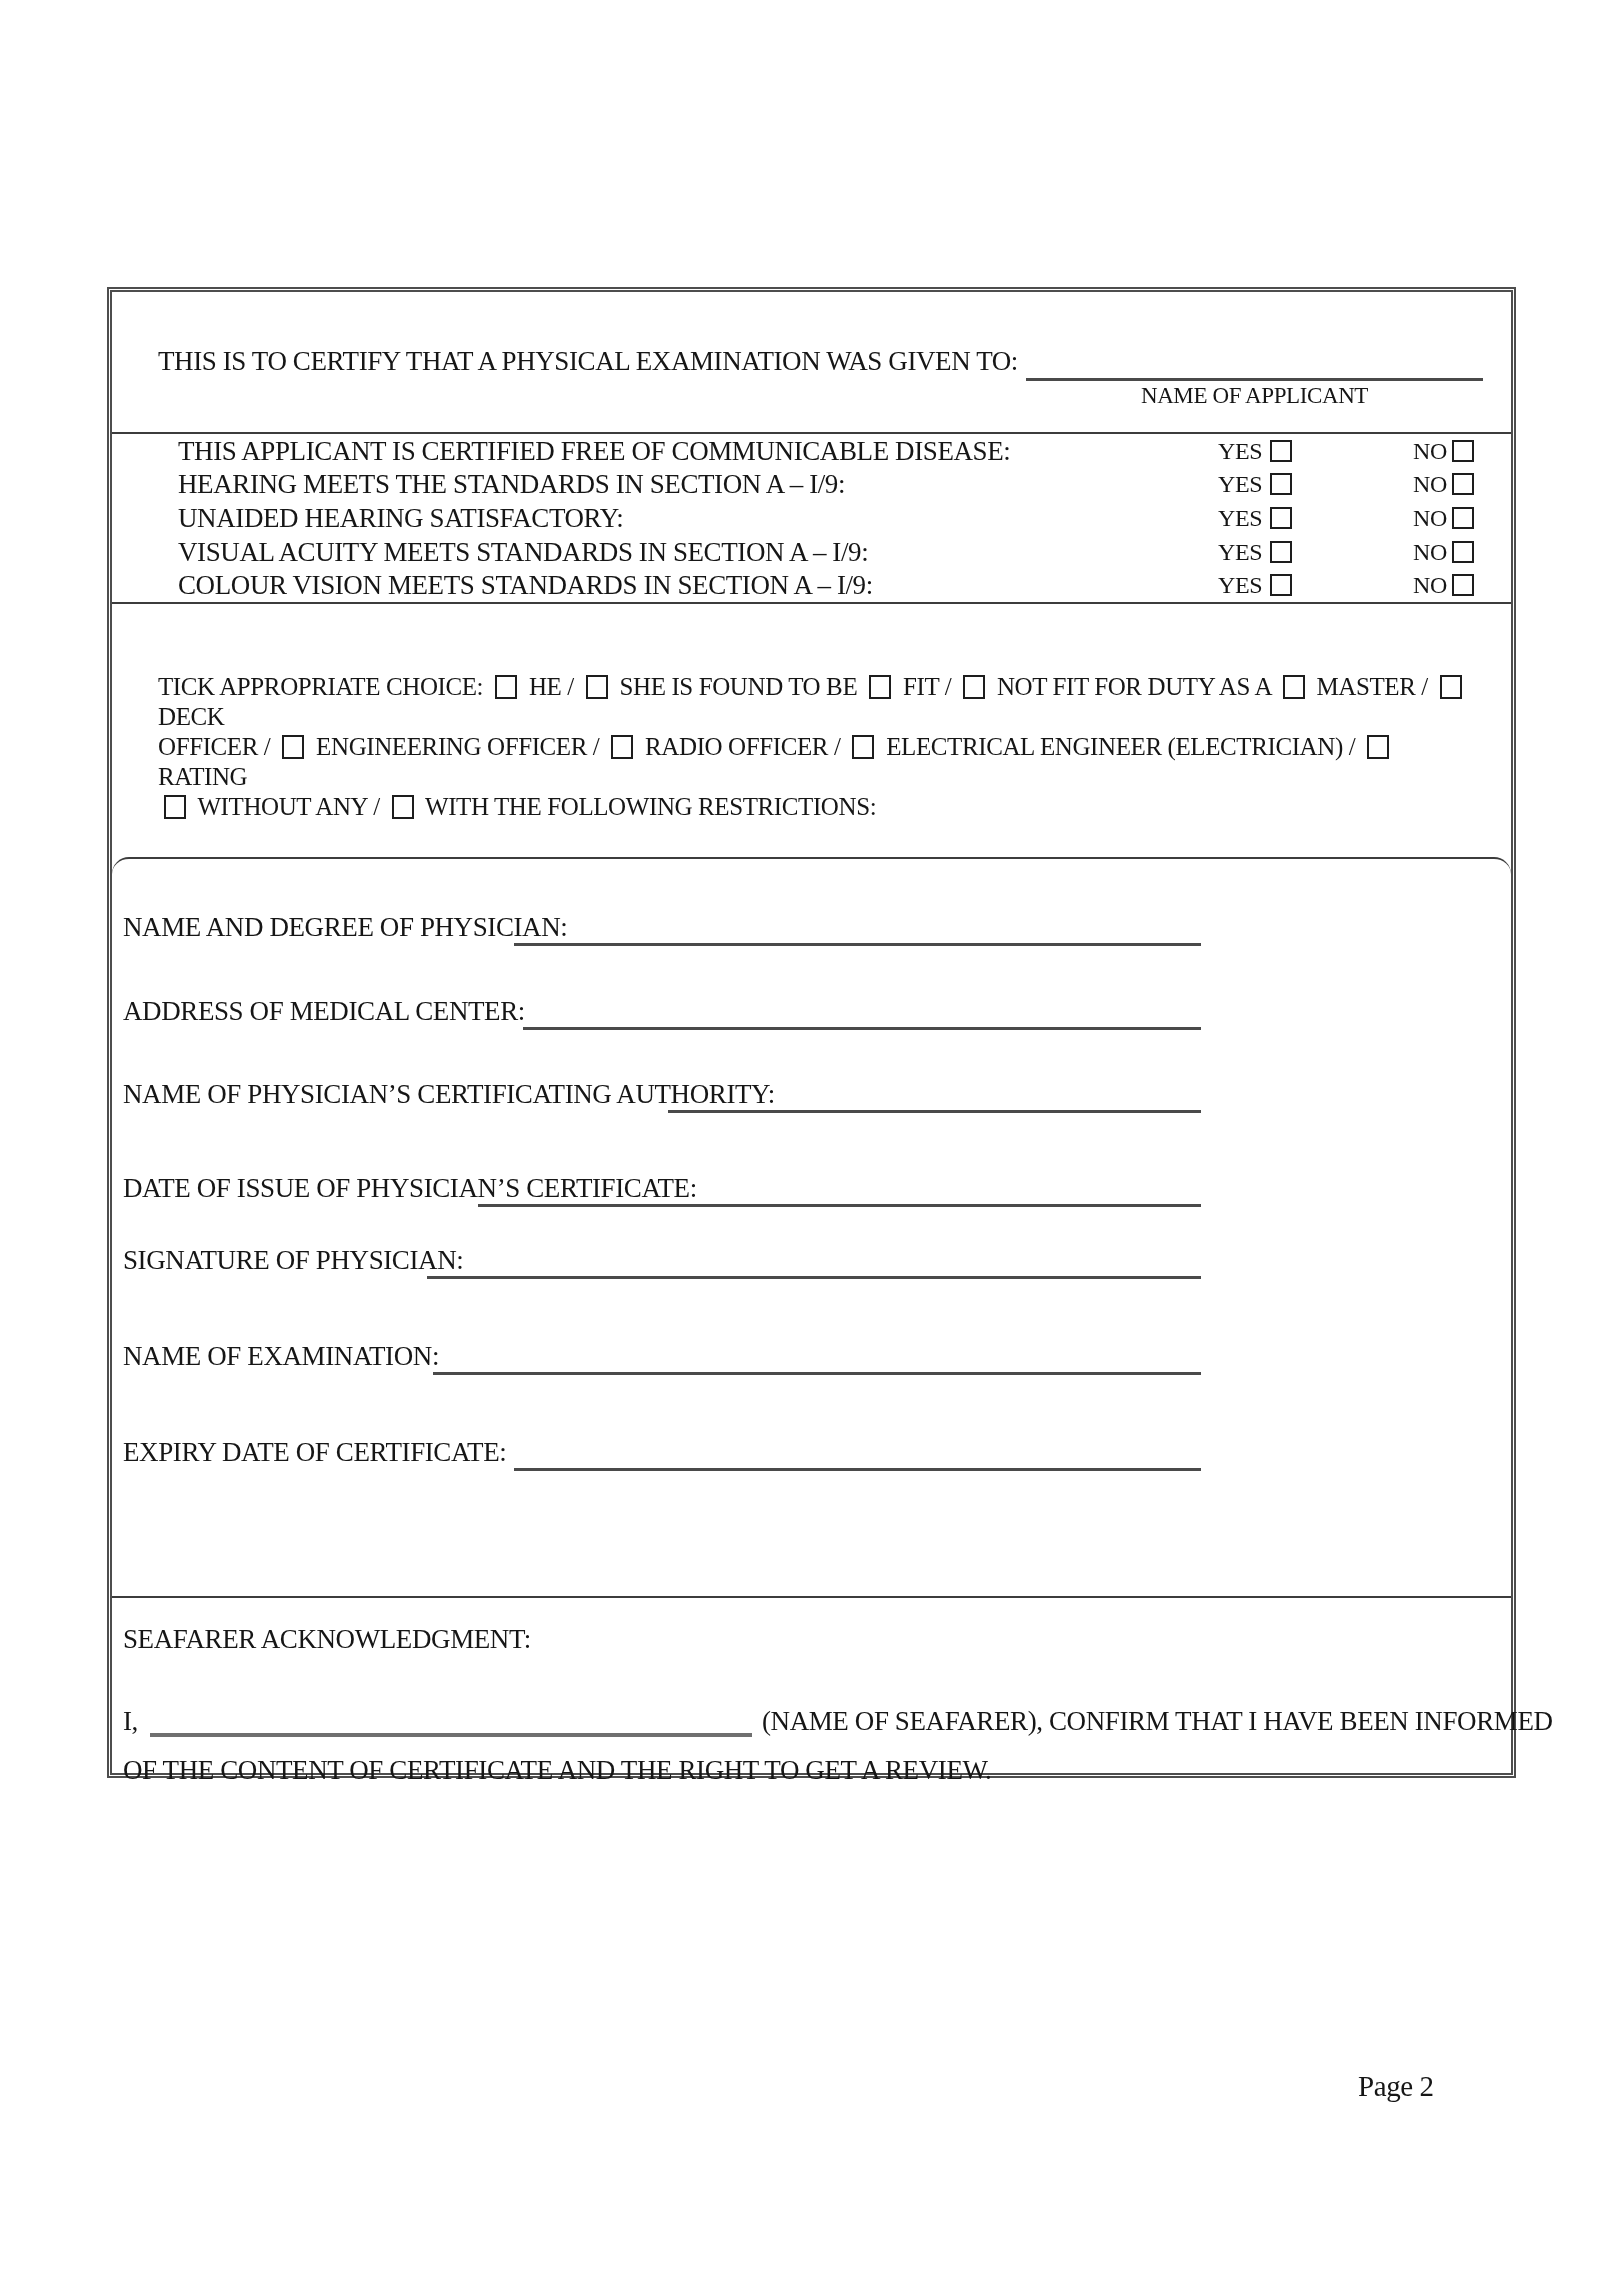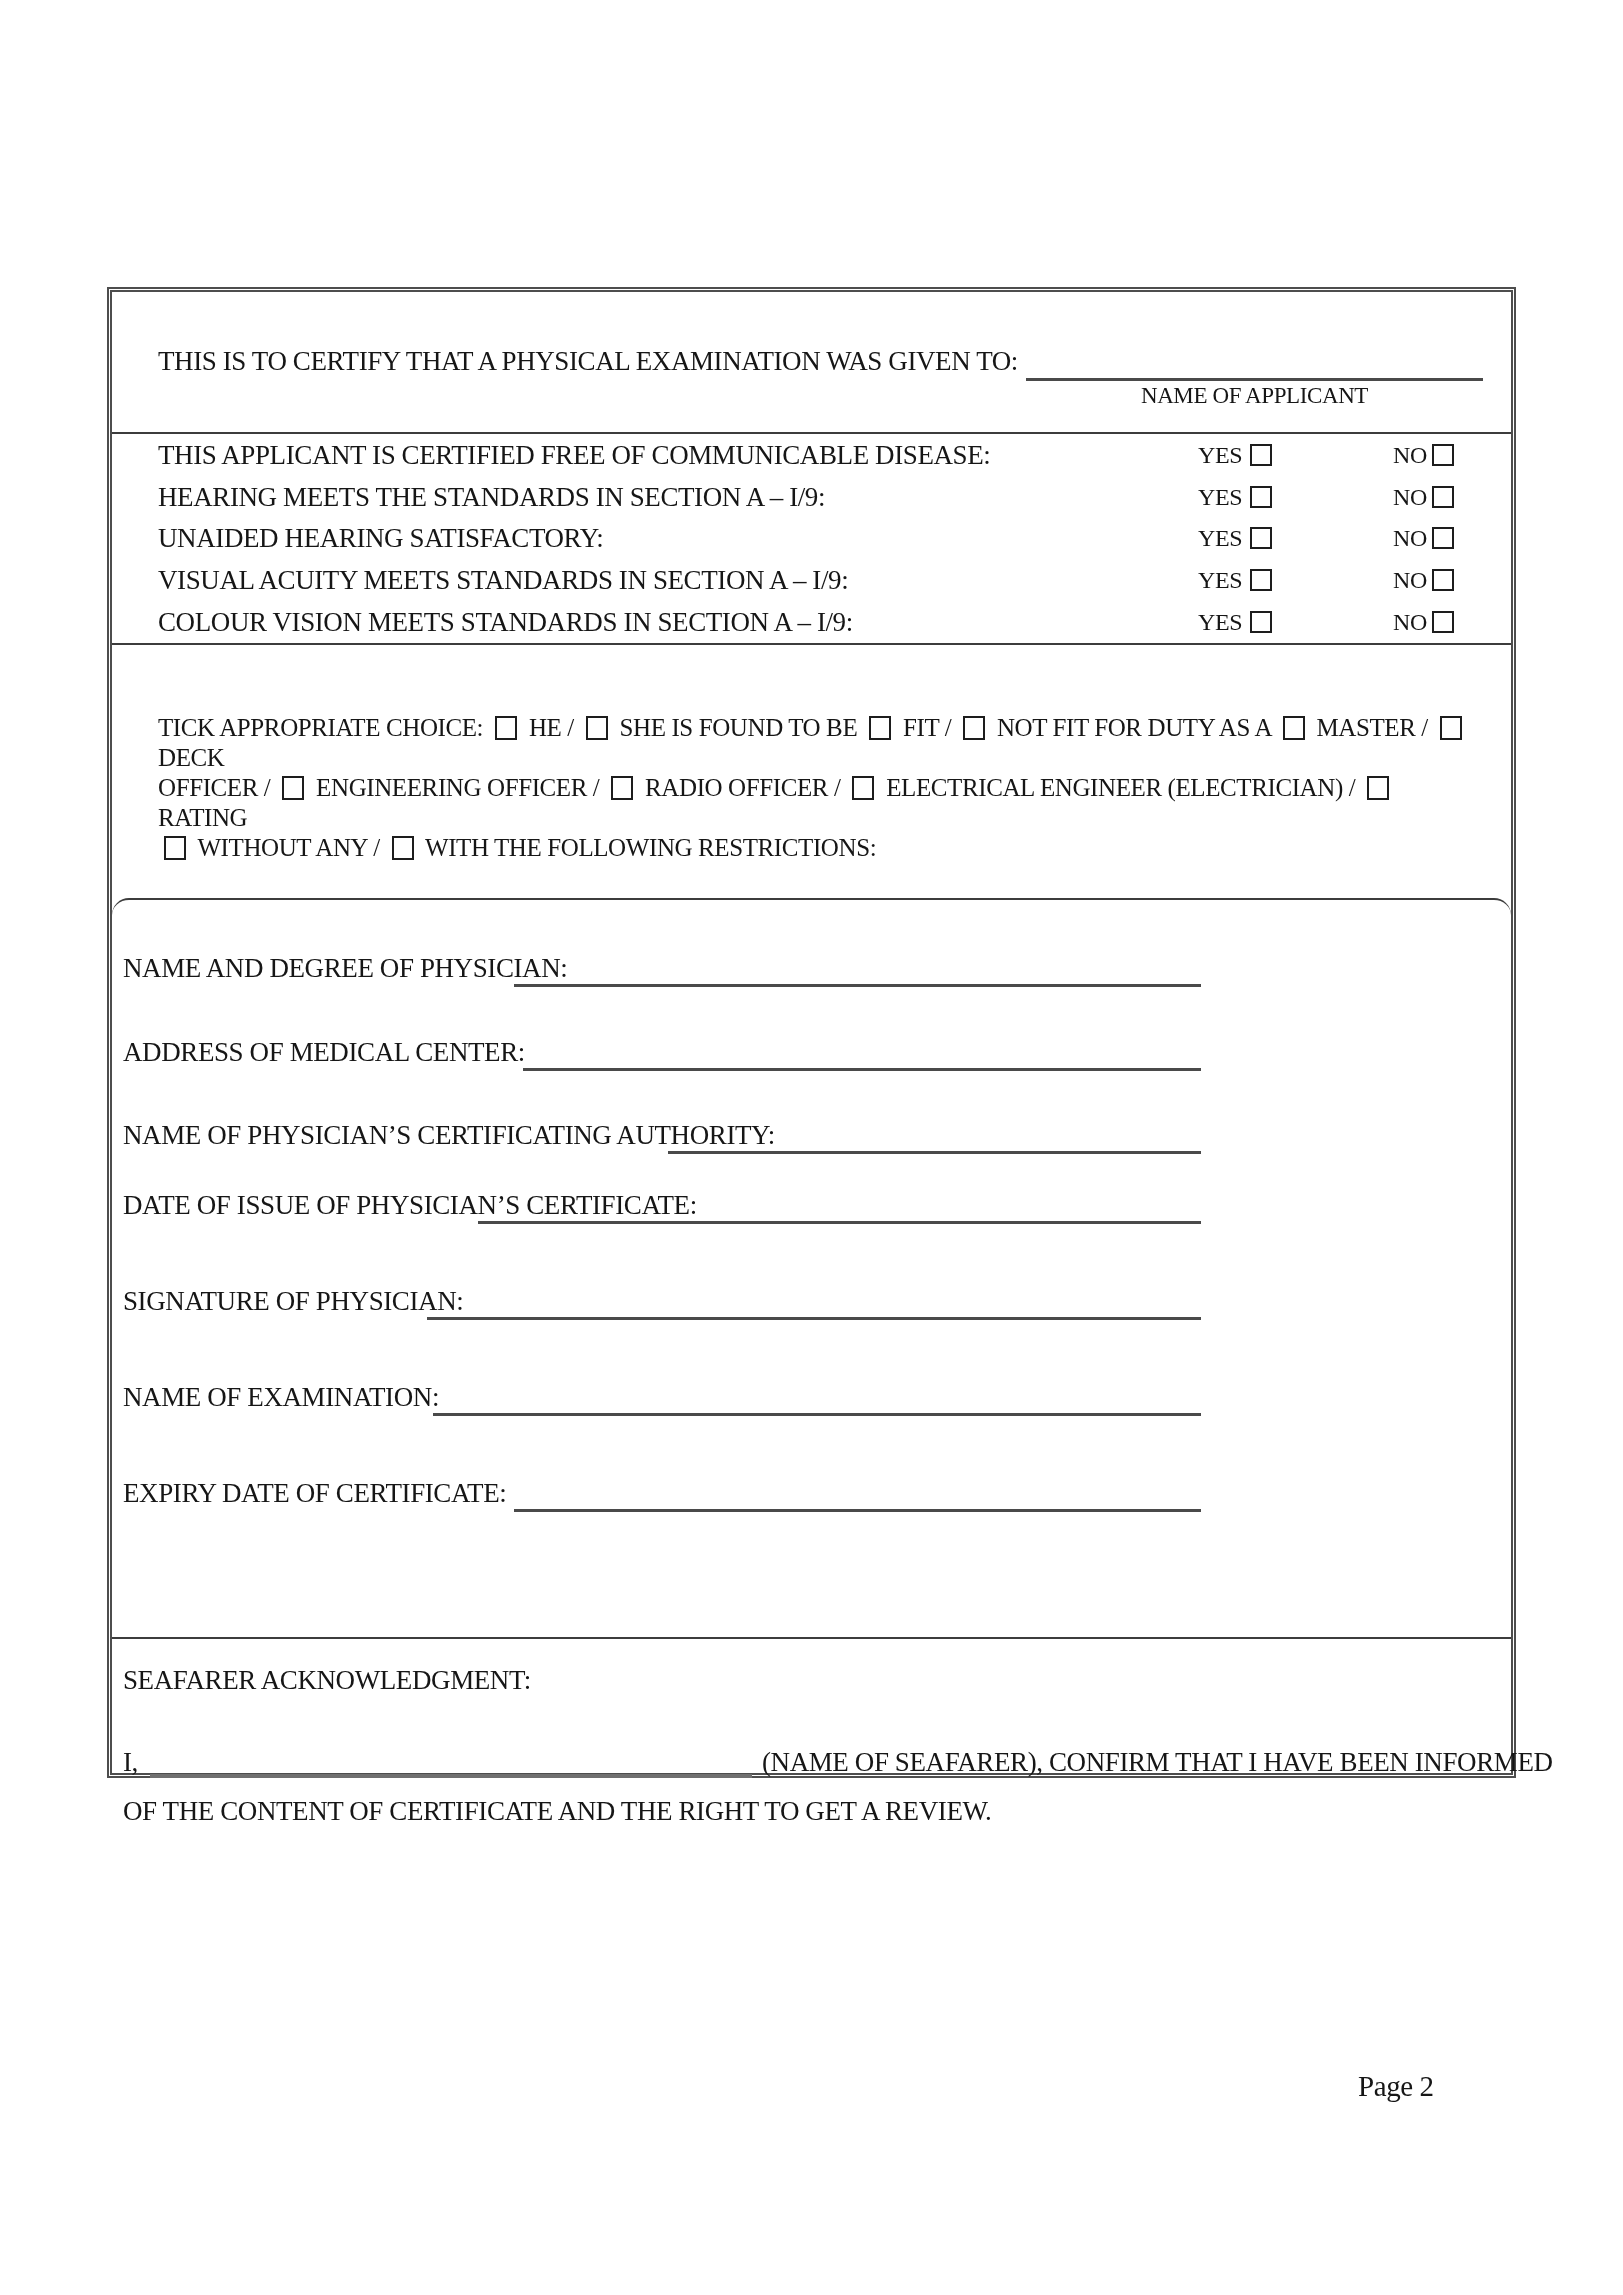--- a/index.html
+++ b/index.html
@@ -7,21 +7,21 @@
     position:relative;width:1623px;height:2295px;background:#ffffff;
     font-family:"Liberation Serif","DejaVu Serif",serif;color:#161616;
     letter-spacing:-0.4px;overflow:hidden;
   }
   .formbox{
     position:absolute;left:107px;top:287px;width:1409px;height:1491px;
     border:5px double #4d4d4d;box-sizing:border-box;background:#fff;
   }
   .section{position:relative;box-sizing:border-box;width:100%;}
   .s1{height:108px;margin-top:32px;}
-  .s2{height:211px;border-top:2.5px solid #3c3c3c;display:flex;flex-direction:column;}
+  .s2{height:170px;border-top:2.5px solid #3c3c3c;display:flex;flex-direction:column;padding-left:20px;}
   .s3{height:255px;border-top:2.5px solid #3c3c3c;}
   .s4{height:719px;border-top:2.5px solid #3c3c3c;border-radius:17px;}
   .s5{height:190px;border-top:2.5px solid #3c3c3c;margin-top:20px;}
 
   
   .statement{position:absolute;left:46px;top:20px;font-size:27px;line-height:34px;white-space:nowrap;}
   .name-line{position:absolute;left:914px;top:54px;width:457px;height:2.5px;background:#4a4a4a;}
   .name-caption{position:absolute;left:914px;top:59px;width:457px;text-align:center;font-size:23px;line-height:25px;letter-spacing:-0.4px;}
 
   
@@ -38,21 +38,21 @@
   .fitness{position:absolute;left:46px;top:68px;width:1327px;font-size:25px;line-height:30px;}
   .icb{display:inline-block;width:18px;height:20px;border:2.5px solid #1d1d1d;margin:0 6px;vertical-align:-4.2px;background:#fff;}
 
   
   .frow{position:absolute;left:11px;width:1361px;height:42px;}
   .frow .flabel{position:absolute;left:0;top:0;font-size:27px;line-height:42px;white-space:nowrap;}
   .frow .fline{position:absolute;top:37px;height:2.5px;background:#4a4a4a;}
   .row1{top:47px;}  .row1 .fline{left:391px;width:687px;}
   .row2{top:131px;} .row2 .fline{left:400px;width:678px;}
   .row3{top:214px;} .row3 .fline{left:545px;width:533px;}
-  .row4{top:284px;text-align:center;} .row4 .fline{left:355px;width:723px;}
+  .row4{top:308px;text-align:center;} .row4 .fline{left:355px;width:723px;}
   .row5{top:380px;} .row5 .fline{left:304px;width:774px;}
   .row6{top:476px;} .row6 .fline{left:310px;width:768px;}
   .row7{top:572px;} .row7 .fline{left:391px;width:687px;}
 
   
   .ack-title{position:absolute;left:11px;top:24px;font-size:27px;line-height:34px;white-space:nowrap;}
   .ack-line{position:absolute;left:11px;top:106px;font-size:27px;line-height:34px;white-space:nowrap;}
   .ack-fill{display:inline-block;width:602px;height:3.4px;background:#6f6f6f;vertical-align:-6.8px;margin:0 10px 0 12px;}
   .ack-closing{position:absolute;left:11px;top:155px;font-size:27px;line-height:34px;white-space:nowrap;}
 

